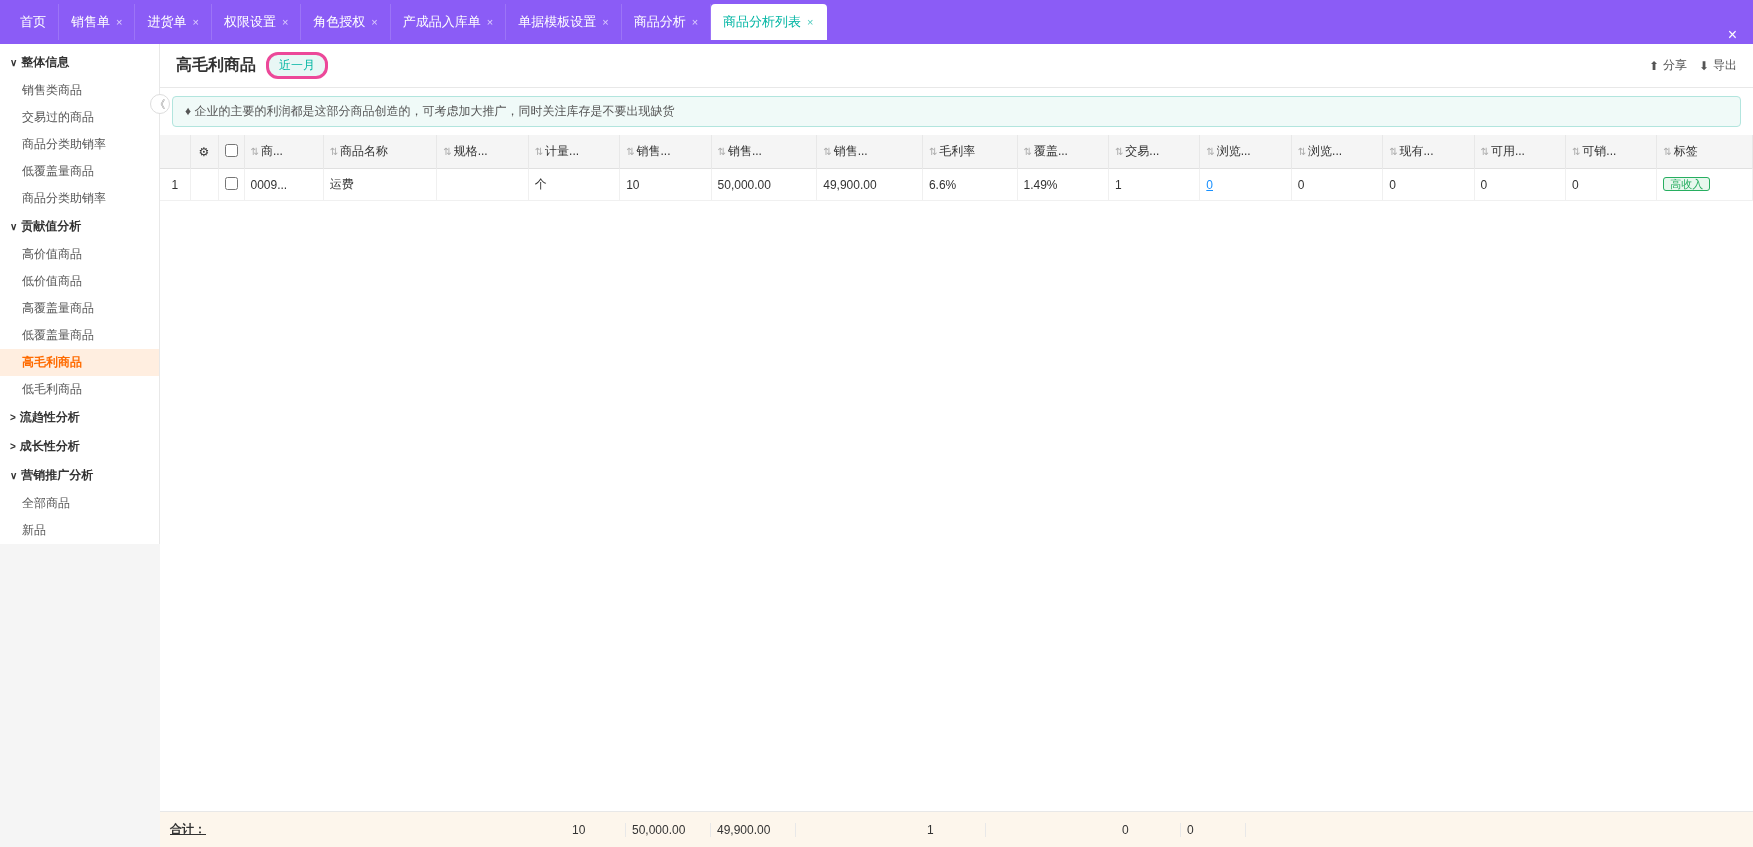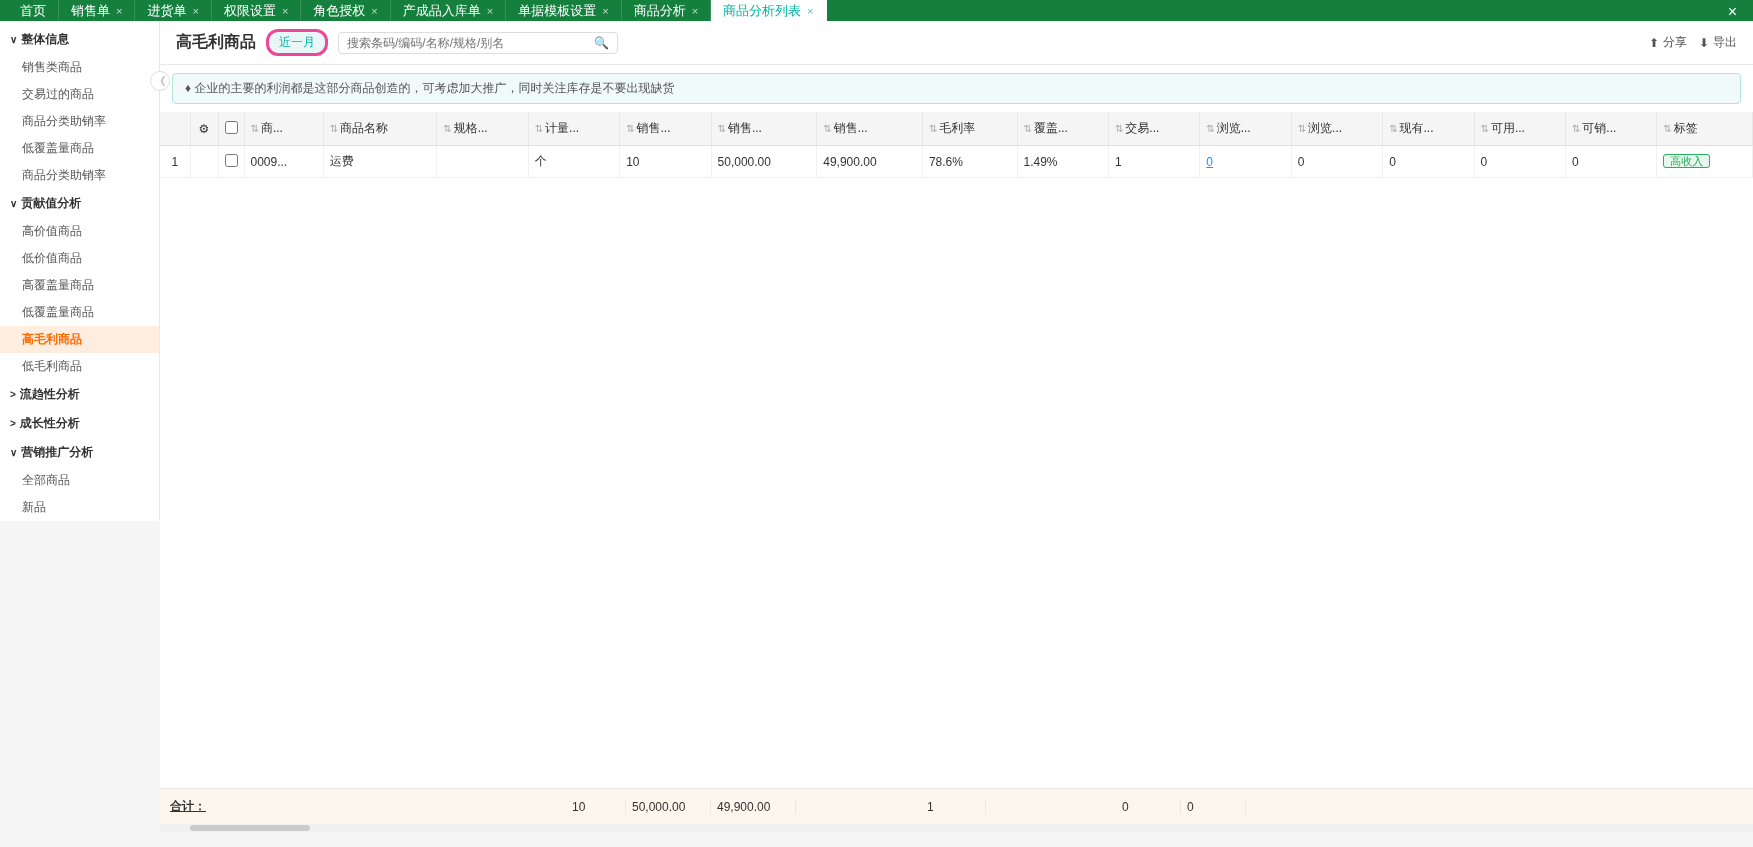--- a/index.html
+++ b/index.html
@@ -2,22 +2,22 @@
 <html><head>
   <meta charset="utf-8">
   <style>
     * { box-sizing: border-box; margin: 0; padding: 0; font-family: 'Microsoft YaHei', SimSun, sans-serif; }
     body { background: #f5f5f5; font-size: 12px; color: #333; overflow: hidden; width: 1753px; height: 847px; }
 
     
     .top-nav {
       display: flex;
       align-items: flex-end;
-      background: #15803d;
-      height: 21px;
+      background: #8b5cf6;
+      height: 44px;
       padding: 0 8px;
       gap: 0;
     }
     .nav-tab {
       display: flex;
       align-items: center;
       height: 36px;
       padding: 0 12px;
       color: #fff;
       font-size: 13px;
@@ -327,24 +327,20 @@
     <div class="collapse-handle">
       <span>《</span>
     </div>
   </div>
 
   <div class="content-area">
 
     <div class="content-header">
       <span class="content-title">高毛利商品</span>
       <button class="filter-btn">近一月</button>
-      <div class="search-box">
-        <input type="text" id="search-input" placeholder="搜索条码/编码/名称/规格/别名" style="">
-        <span style="color:#aaa;cursor:pointer;">🔍</span>
-      </div>
       <div class="header-actions">
         <div class="action-btn">
           <span>⬆</span>
           <span>分享</span>
         </div>
         <div class="action-btn">
           <span>⬇</span>
           <span>导出</span>
         </div>
       </div>
@@ -384,21 +380,21 @@
               <td style="text-align: center;">1</td>
               <td style="text-align: center;"></td>
               <td><input type="checkbox" style=""></td>
               <td>0009...</td>
               <td>运费</td>
               <td></td>
               <td>个</td>
               <td>10</td>
               <td>50,000.00</td>
               <td>49,900.00</td>
-              <td>78.6%</td>
+              <td>6.6%</td>
               <td>1.49%</td>
               <td>1</td>
               <td><span class="tag-link">0</span></td>
               <td>0</td>
               <td>0</td>
               <td>0</td>
               <td>0</td>
               <td><span class="tag-green">高收入</span></td>
             </tr>
           </tbody>

